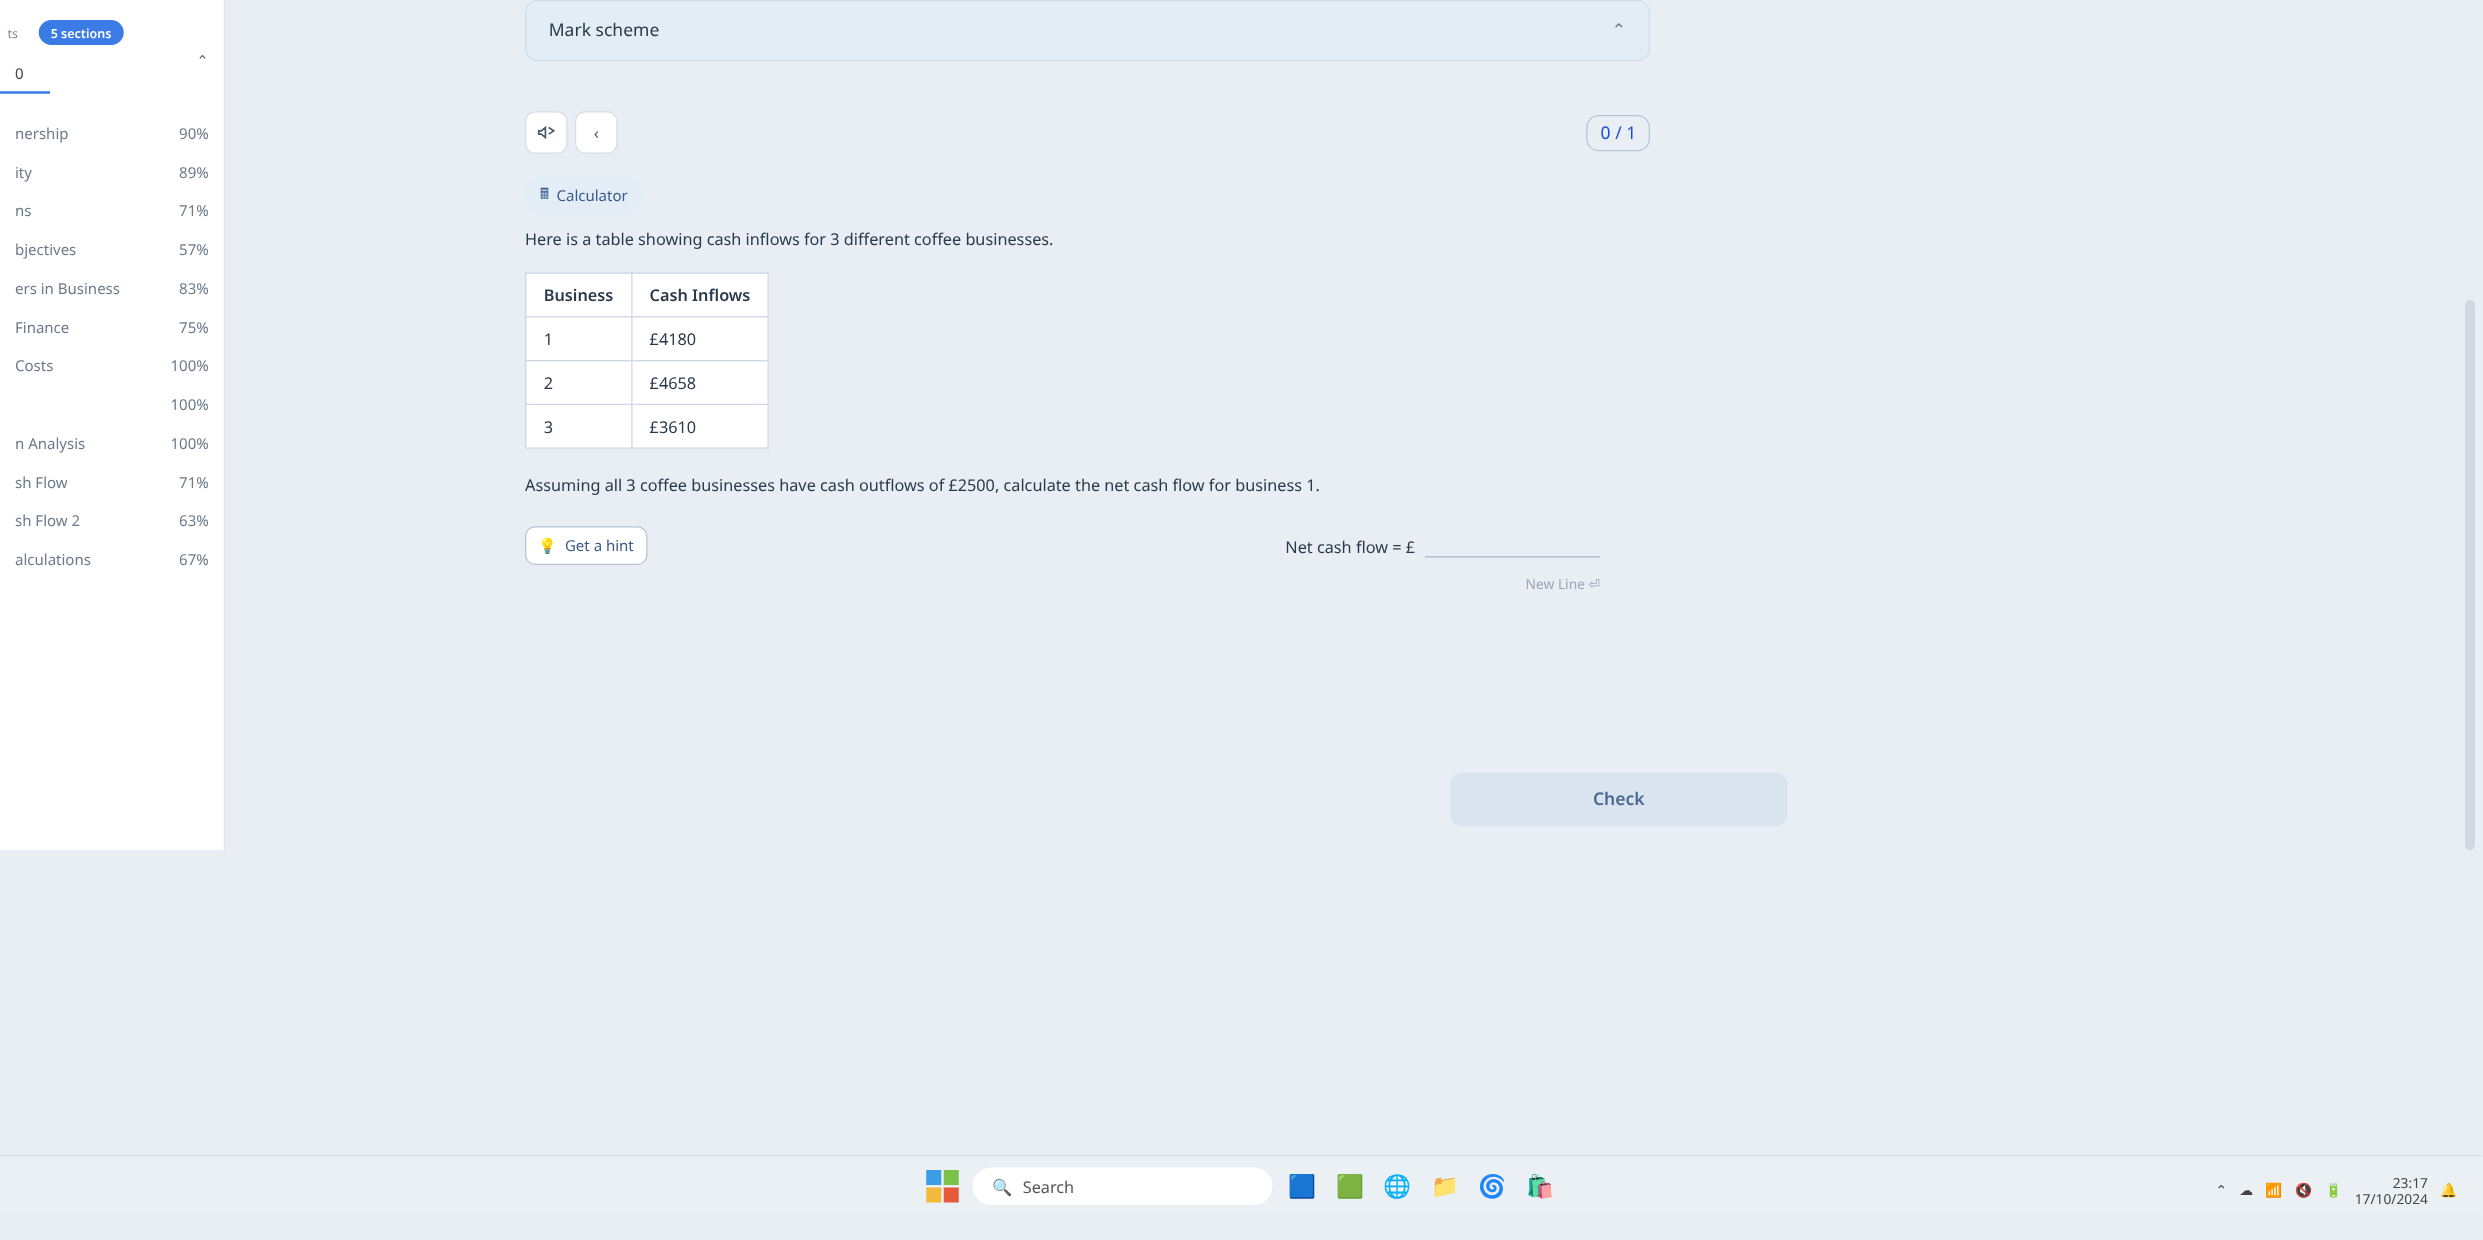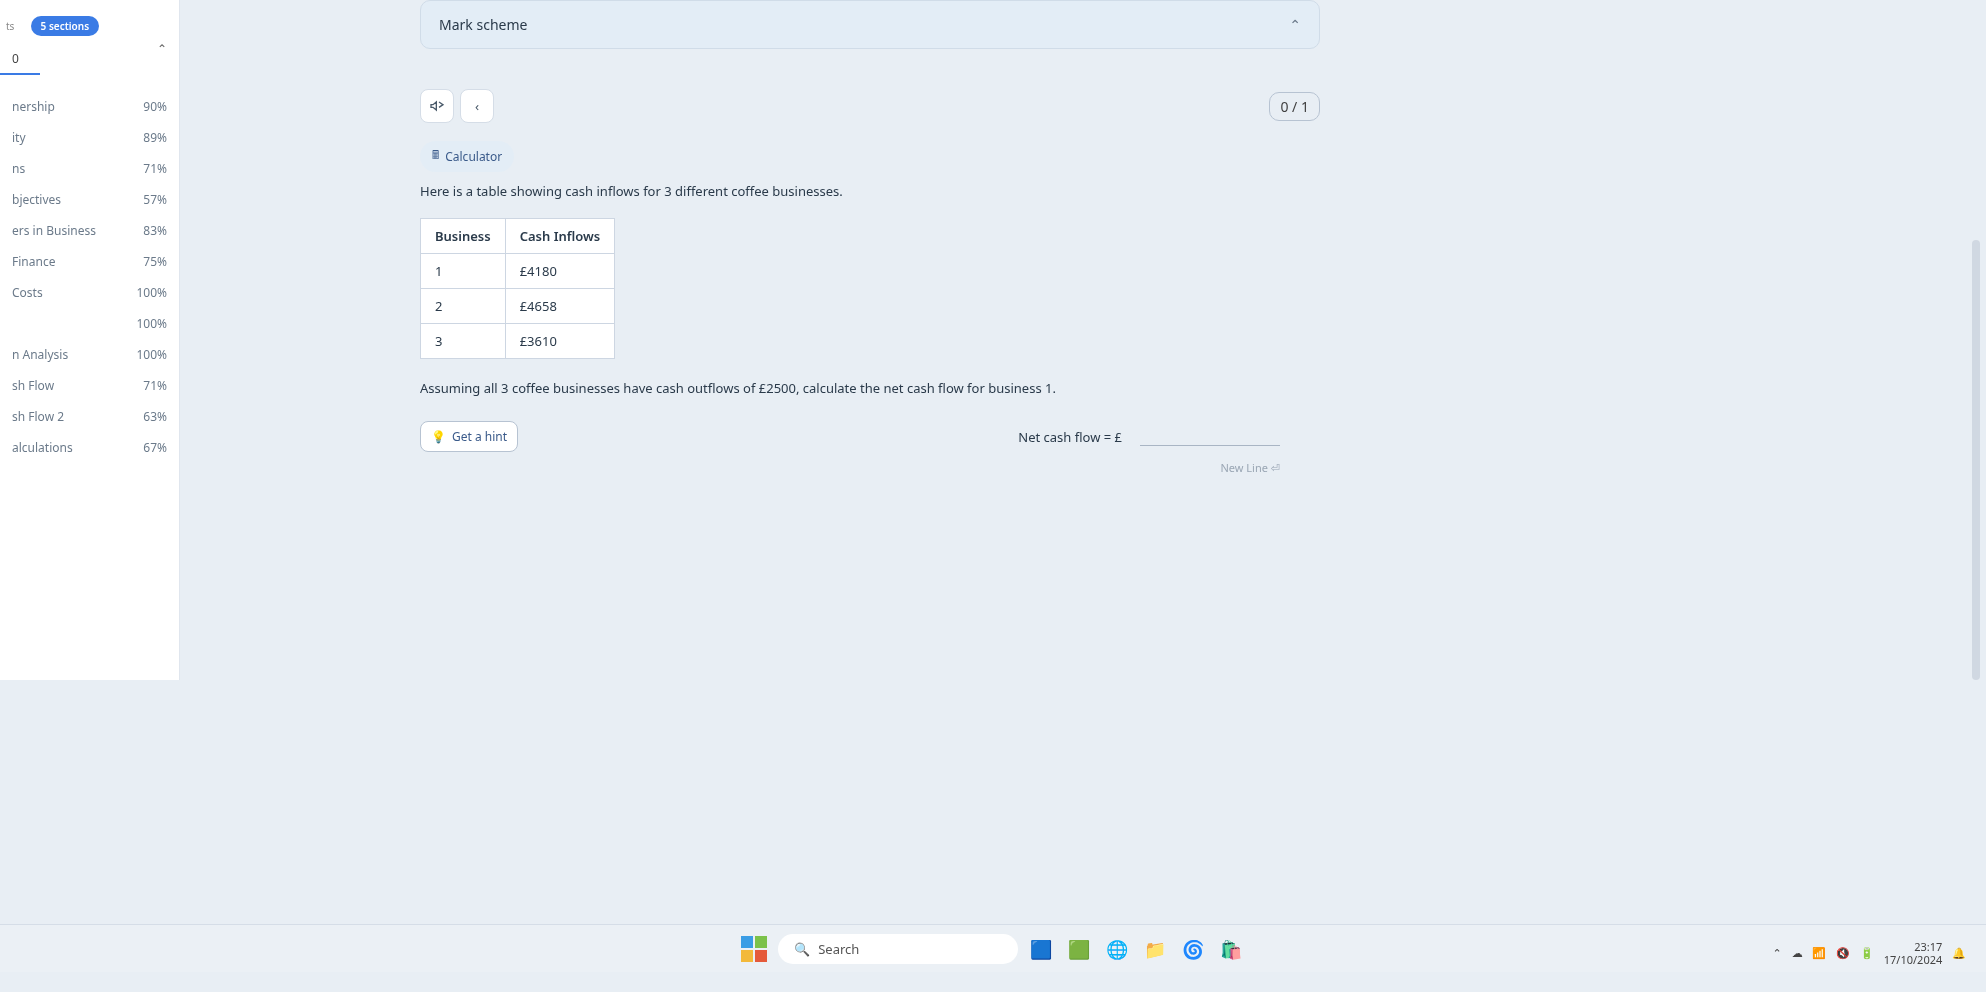--- a/index.html
+++ b/index.html
@@ -11,31 +11,31 @@
 .side-list{margin-top:16px}
 .side-item{display:flex;justify-content:space-between;align-items:center;padding:7px 12px;font-size:12px;color:#6b7a8a;cursor:pointer}
 .side-item .pct{color:#6b7a8a}
 .side-bottom{position:absolute;bottom:12px;left:0;width:180px;padding:8px 12px;font-size:12px;color:#8a95a3}
 .app-main{position:absolute;left:420px;top:0;width:900px}
 .mark-scheme{background:#e3edf6;border:1px solid #d0dce8;border-radius:10px;padding:14px 18px;margin:0 0 40px 0;color:#2a3a4a;font-size:14px;display:flex;justify-content:space-between;align-items:center;width:100%}
 .mark-scheme .chev{color:#6b7a8a;font-size:14px}
 .toprow{display:flex;align-items:center;justify-content:space-between;margin-bottom:18px;width:100%}
 .toprow-left{display:flex;gap:6px}
 .icon-btn{border:1px solid #d5dde7;background:#fff;border-radius:8px;width:34px;height:34px;display:flex;align-items:center;justify-content:center;color:#4a5a6a;cursor:pointer}
-.score{border:1px solid #b7c3d2;border-radius:10px;padding:4px 10px;font-size:14px;color:#404040}
+.score{border:1px solid #b7c3d2;border-radius:10px;padding:4px 10px;font-size:14px;color:#1d4ed8}
 .calc-chip{display:inline-flex;align-items:center;gap:6px;background:#e3edf6;color:#3a5a8a;border-radius:16px;padding:5px 12px;font-size:12px;margin-bottom:10px;cursor:pointer;border:none}
 .intro{font-size:13px;color:#2a3a4a;margin-bottom:18px}
 table.data{border-collapse:collapse;margin-bottom:20px}
 table.data th,table.data td{border:1px solid #cdd6e2;padding:8px 14px;font-size:13px;color:#2a3a4a;text-align:left;background:#fff}
 table.data th{font-weight:600}
 .question{font-size:13px;color:#2a3a4a;margin-bottom:24px}
 .workings{width:830px;font-size:13px;color:#9aa6b4;padding:10px 6px;border:none;border-bottom:1px solid #d0d8e2;background:transparent;outline:none;margin-bottom:18px;font-style:italic}
 .row2{display:flex;justify-content:space-between;align-items:center;width:860px;margin-bottom:8px}
 .hint-btn{border:1px solid #b7c3d2;background:#fff;color:#3a5a8a;border-radius:8px;padding:6px 10px;font-size:12px;cursor:pointer;display:inline-flex;gap:6px;align-items:center}
-.answer{display:flex;align-items:center;gap:18px;font-size:13px;color:#2a3a4a}
+.answer{display:flex;align-items:center;gap:8px;font-size:13px;color:#2a3a4a}
 .answer input{width:140px;border:none;border-bottom:1px solid #a9b5c4;background:transparent;outline:none;font-size:13px}
 .newline{text-align:right;width:860px;font-size:11px;color:#9aa6b4;margin-top:6px}
 .check-btn{position:absolute;left:740px;top:618px;width:270px;padding:12px;border:none;border-radius:10px;background:#d9e4ef;color:#4a6a95;font-size:14px;font-weight:600;cursor:pointer}
 .taskbar{position:absolute;left:0;bottom:20px;width:1986px;height:48px;background:#ebf0f5;display:flex;align-items:center;justify-content:center;gap:10px;border-top:1px solid #d5dde7}
 .search{display:flex;align-items:center;gap:8px;background:#fff;border-radius:22px;padding:6px 16px;width:240px;color:#555;font-size:13px}
 .tb-icon{width:28px;height:28px;display:flex;align-items:center;justify-content:center;border-radius:4px;cursor:pointer;font-size:18px}
 .systray{position:absolute;right:20px;bottom:26px;display:flex;align-items:center;gap:10px;color:#444;font-size:11px}
 .systray .clock{text-align:right;line-height:1.2}
 .scroll-hint{position:absolute;right:6px;top:240px;width:8px;height:440px;background:#d0d8e2;border-radius:4px}
 .win-logo{display:grid;grid-template-columns:12px 12px;grid-template-rows:12px 12px;gap:2px}
@@ -168,20 +168,21 @@
       <span>💡</span>
       <span>Get a hint</span>
     </button>
     <div class="answer">
       <span>Net cash flow = £</span>
       <input style="">
     </div>
   </div>
   <div class="newline">New Line ⏎</div>
 
+  <button class="check-btn">Check</button>
 </main>
 
 <div class="taskbar">
   <div class="tb-icon">
     <div class="win-logo">
         <span></span>
         <span></span>
         <span></span>
         <span></span>
       </div>

